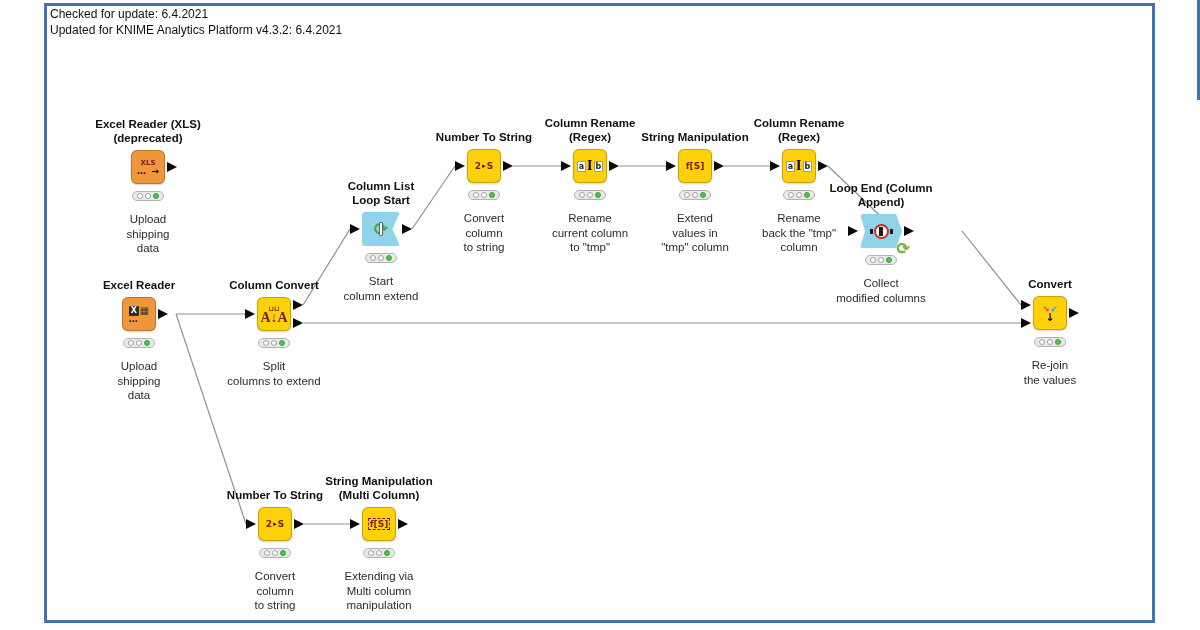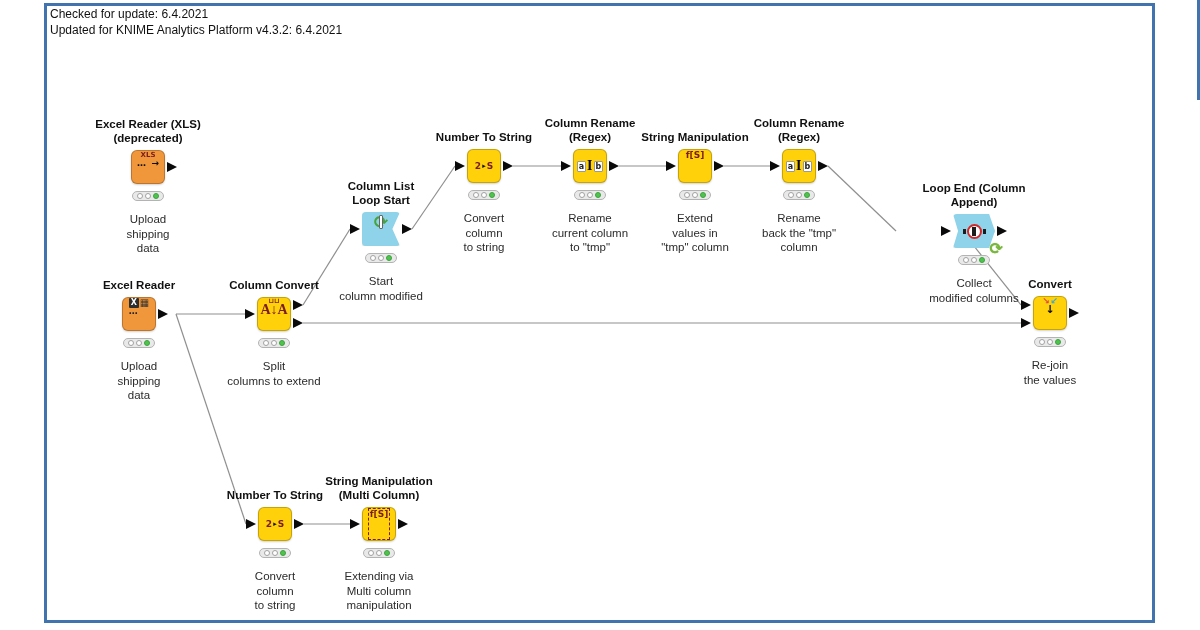--- a/index.html
+++ b/index.html
@@ -11,21 +11,21 @@
            border:3px solid #4173ae; background:transparent; }
   .edge-sliver { position:absolute; left:1197px; top:0; width:3px; height:100px; background:#4173ae; }
 
   .annotation { position:absolute; left:50px; top:6px; font-size:12px; line-height:16px;
                 color:#111; white-space:pre-line; }
 
   #wires { position:absolute; left:0; top:0; width:1200px; height:630px; z-index:1; }
 
   .node { position:absolute; width:34px; height:34px; z-index:2; }
   .node .body { width:100%; height:100%; border-radius:6px; border:1px solid rgba(0,0,0,.22);
-                display:flex; justify-content:center;
+                display:flex; align-items:center; justify-content:center;
                 box-shadow:0 1px 2px rgba(0,0,0,.18); }
   .reader .body { background:#f0973b; }
   .manip  .body { background:#fed10a; }
   .loop   .body { background:#8ed3e9; border:none; }
   .w38 { width:38px; } .w42 { width:42px; }
   .shape-loopstart .body { clip-path:polygon(0 0,100% 0,80% 50%,100% 100%,0 100%); border-radius:4px; }
   .shape-loopend   .body { clip-path:polygon(0 0,86% 0,100% 50%,86% 100%,0 100%,12% 50%); border-radius:4px; }
 
   .node-title { position:absolute; bottom:calc(100% + 5px); left:50%; transform:translateX(-50%);
                 width:176px; text-align:center; font-weight:bold; font-size:11.5px;
@@ -188,21 +188,21 @@
       </div>
     </div>
     <span class="port in"></span>
     <span class="port out"></span>
     <div class="tlight">
       <span class="dot"></span>
       <span class="dot"></span>
       <span class="dot green"></span>
     </div>
     <div class="node-label">Start
-column modified</div>
+column extend</div>
   </div>
 
   <div class="node manip" style="left:467px; top:149px;">
     <div class="node-title">Number To String</div>
     <div class="body">
       <div class="ic ic-n2s">
         <span class="n2s">2</span>
           <span class="n2s-a">▸</span>
           <span class="n2s">S</span>
       </div>
@@ -273,21 +273,21 @@
     <div class="tlight">
       <span class="dot"></span>
       <span class="dot"></span>
       <span class="dot green"></span>
     </div>
     <div class="node-label">Rename
 back the "tmp"
 column</div>
   </div>
 
-  <div class="node loop w42 shape-loopend" style="left:953px; top:214px;">
+  <div class="node loop w42 shape-loopend" style="left:860px; top:214px;">
     <div class="node-title">Loop End (Column
 Append)</div>
     <div class="body">
       <div class="ic ic-loopend">
         <span class="le-sq"></span>
         <span class="le-circle">
             <span class="le-bar"></span>
           </span>
         <span class="le-sq"></span>
       </div>

